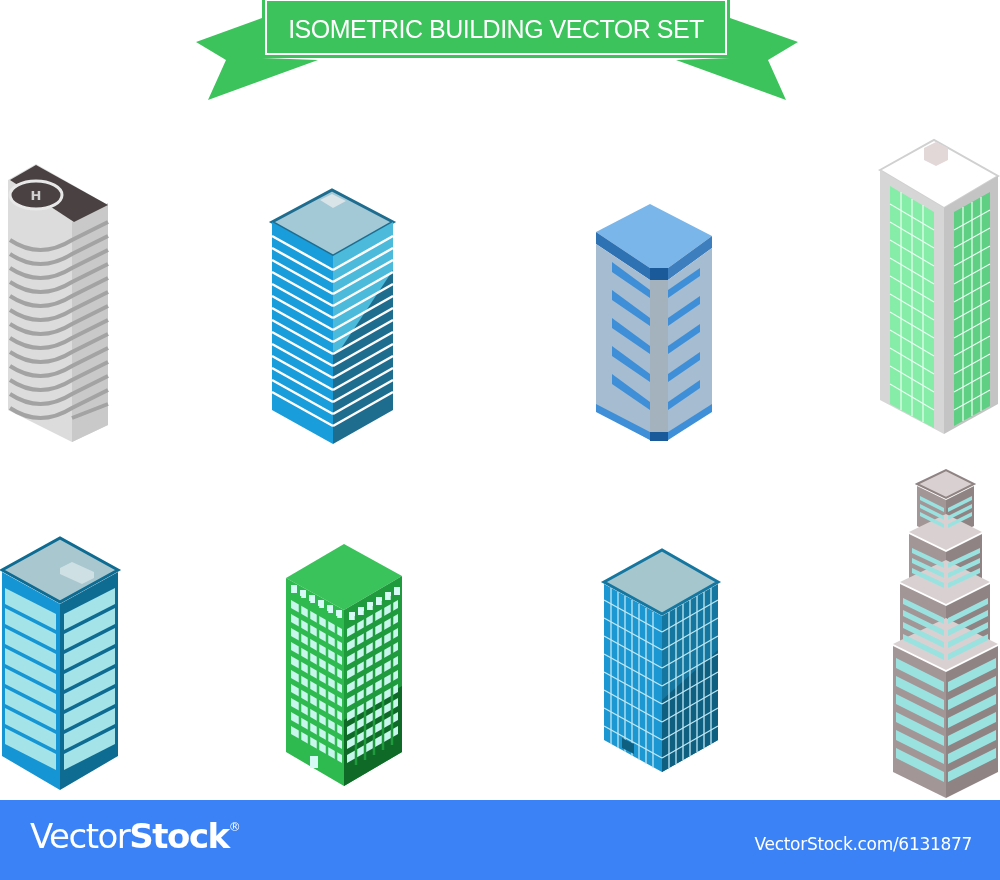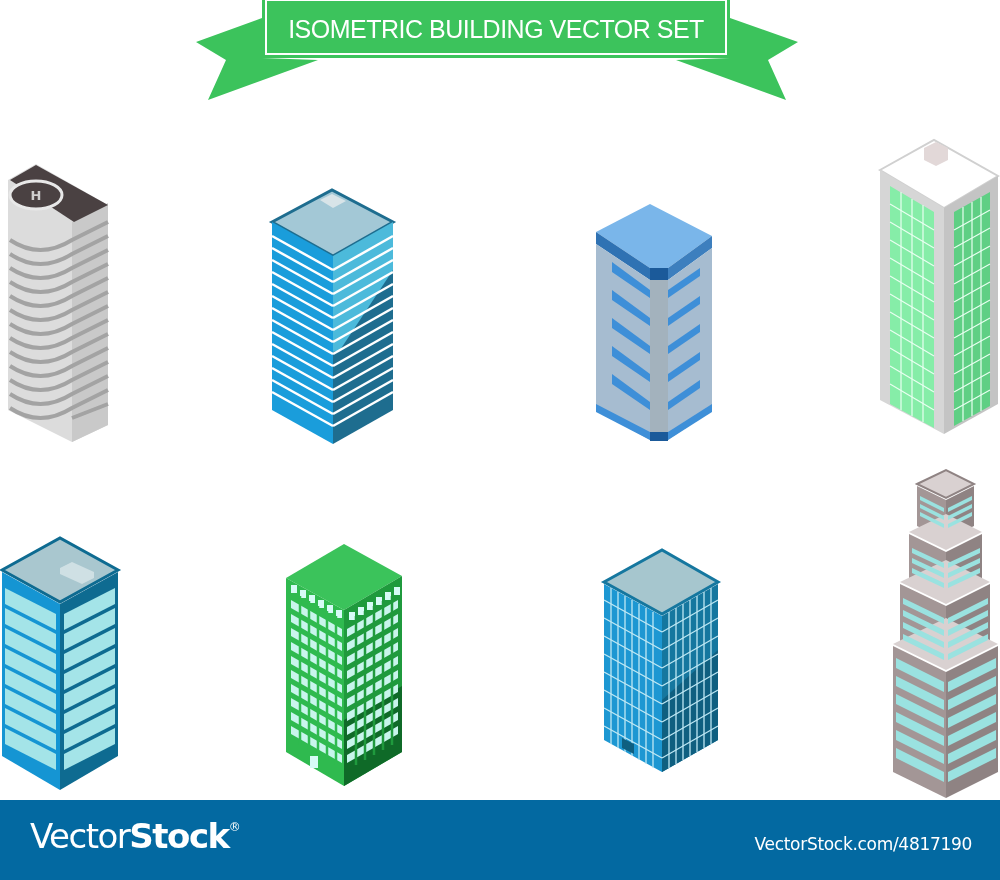--- a/index.html
+++ b/index.html
@@ -1,19 +1,19 @@
 <!DOCTYPE html>
 <html><head>
 <meta charset="utf-8">
 <style>
   html, body { margin: 0; padding: 0; }
   body { width: 1000px; height: 880px; background: #ffffff; position: relative; overflow: hidden; font-family: "Liberation Sans", sans-serif; }
   .canvas { position: absolute; left: 0; top: 0; width: 1000px; height: 800px; }
   .banner-title { position: absolute; left: 262px; top: 0; width: 468px; height: 58px; display: flex; align-items: center; justify-content: center; color: #ffffff; font-family: Liberation Sans, sans-serif; font-size: 25px; letter-spacing: -0.5px; font-weight: normal; }
-  .footer { position: absolute; left: 0; top: 800px; width: 1000px; height: 80px; background: #0369a1; }
+  .footer { position: absolute; left: 0; top: 800px; width: 1000px; height: 80px; background: #3b82f6; }
   .brand { position: absolute; left: 30px; top: 16px; color: #ffffff; font-family: "DejaVu Sans", sans-serif; font-size: 34px; letter-spacing: -1.5px; }
   .brand .bold { font-weight: bold; }
   .brand .reg { font-size: 12px; vertical-align: top; position: relative; top: 4px; }
   .url { position: absolute; right: 28px; top: 34px; color: #ffffff; font-family: "DejaVu Sans", sans-serif; font-size: 17px; letter-spacing: -0.3px; }
 </style>
 </head>
 <body>
 
 <div class="canvas">
 <svg width="1000" height="800" viewBox="0 0 1000 800" xmlns="http://www.w3.org/2000/svg">
@@ -333,14 +333,14 @@
           <polygon points="948,772 996,748 996,758 948,782"></polygon>
     </g>
   </g>
 </svg>
 </div>
 
 <div class="banner-title">ISOMETRIC BUILDING VECTOR SET</div>
 
 <div class="footer">
   <div class="brand"><span>Vector</span><span class="bold">Stock</span><span class="reg">®</span></div>
-  <div class="url">VectorStock.com/4817190</div>
+  <div class="url">VectorStock.com/6131877</div>
 </div>
 
 </body></html>

